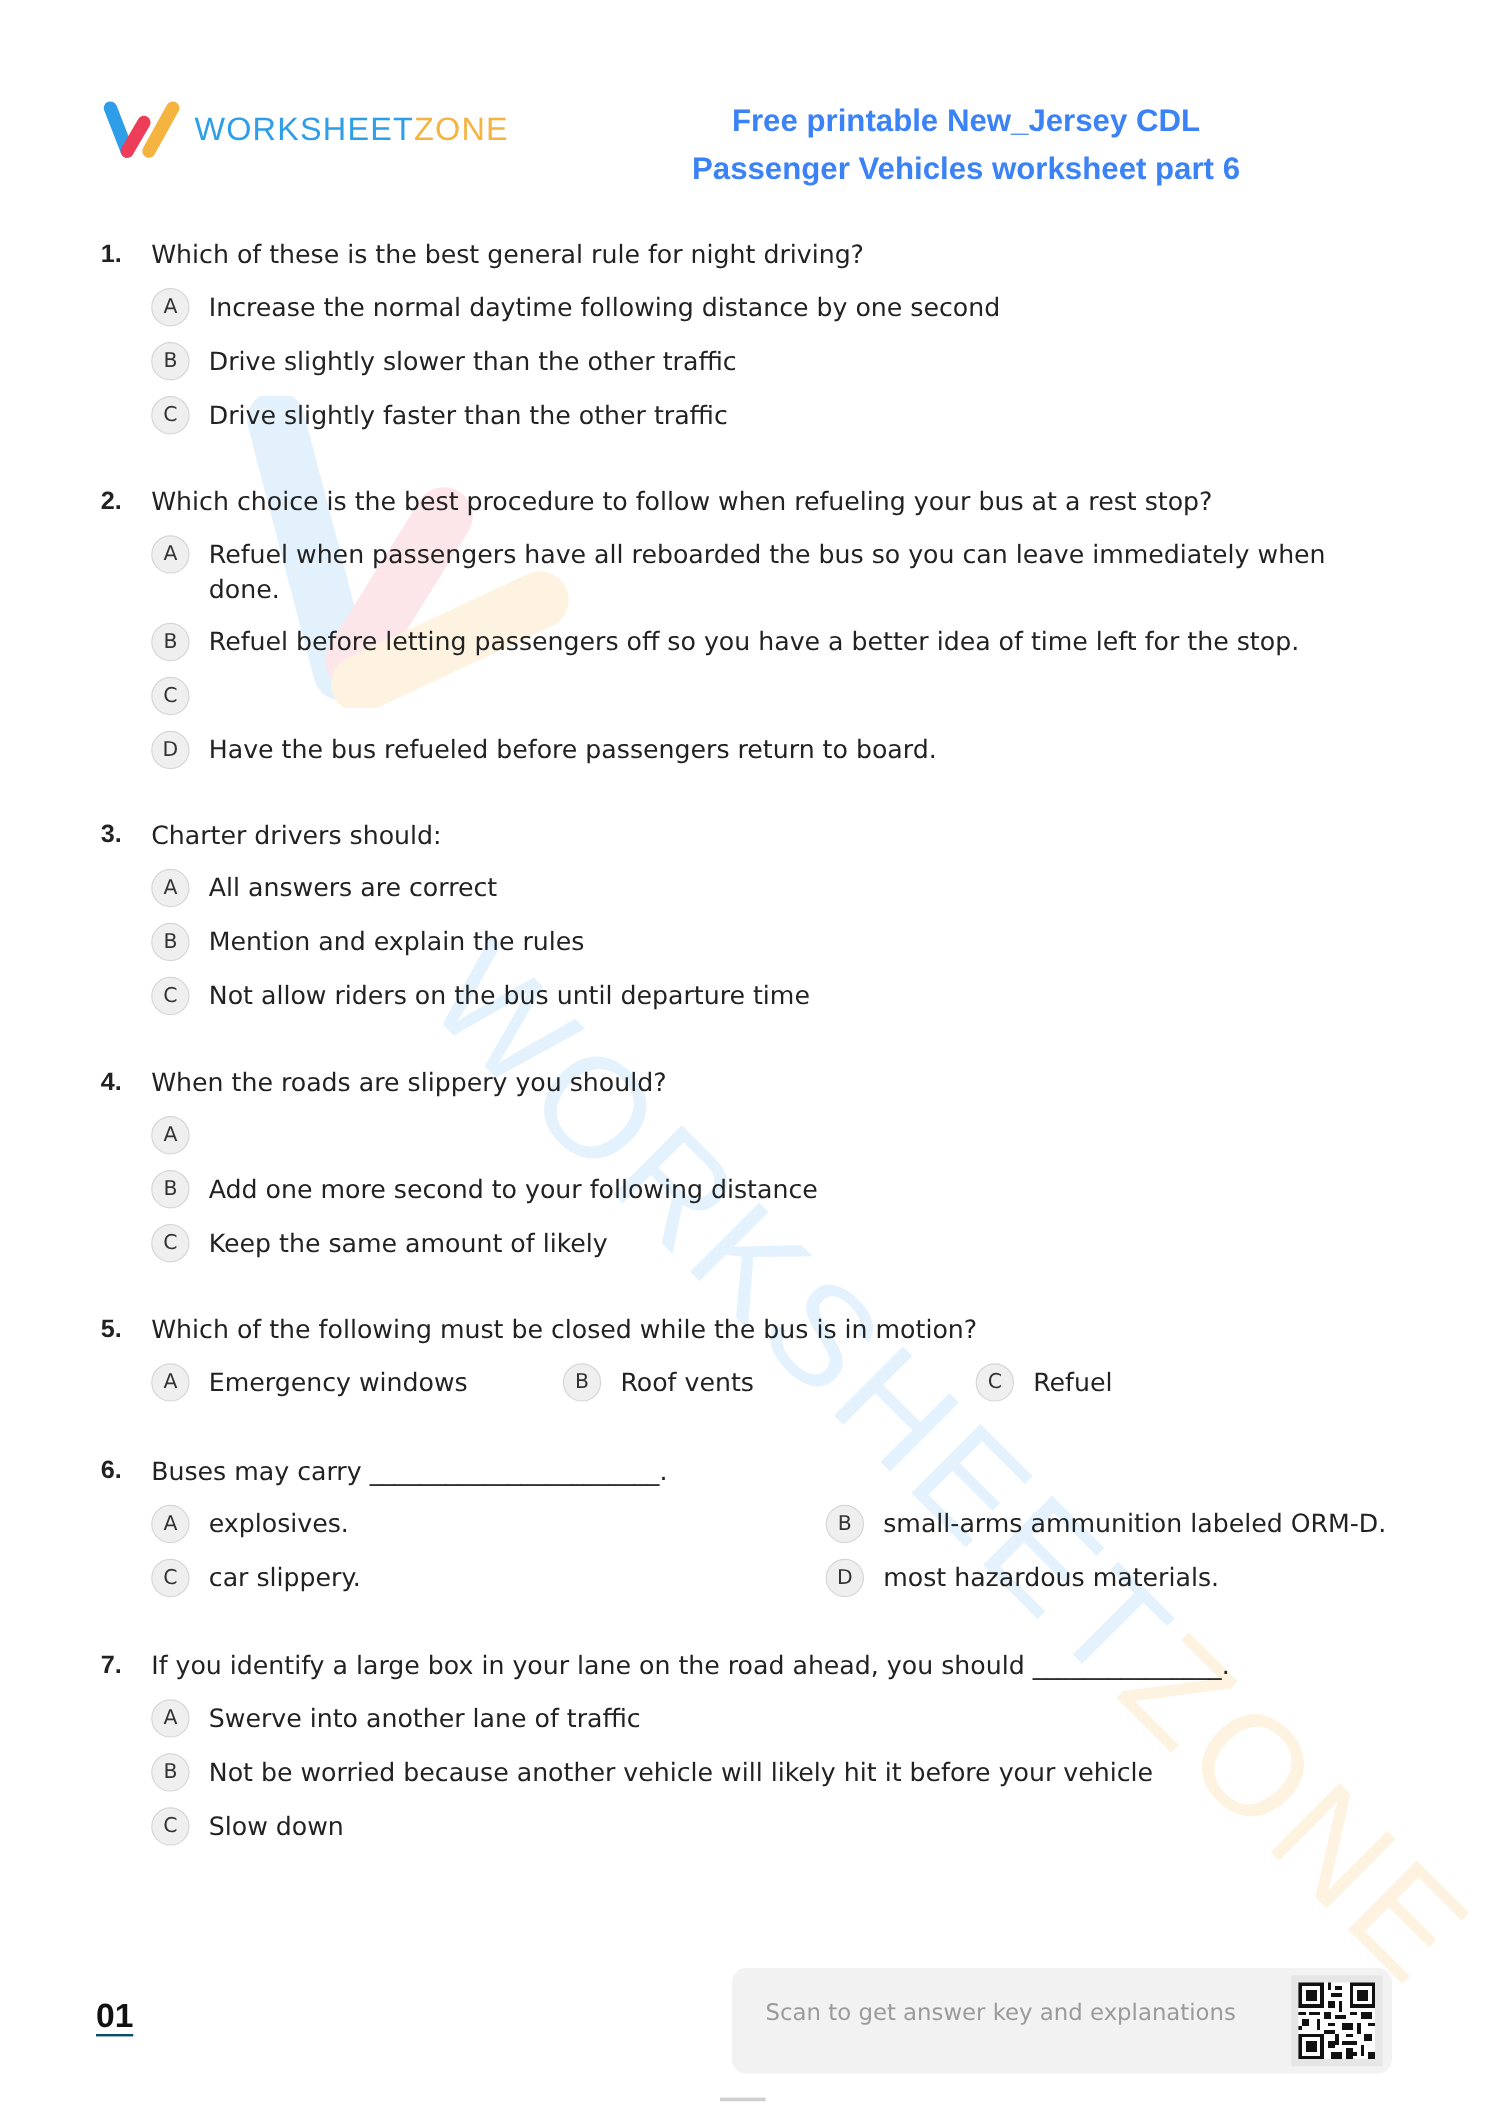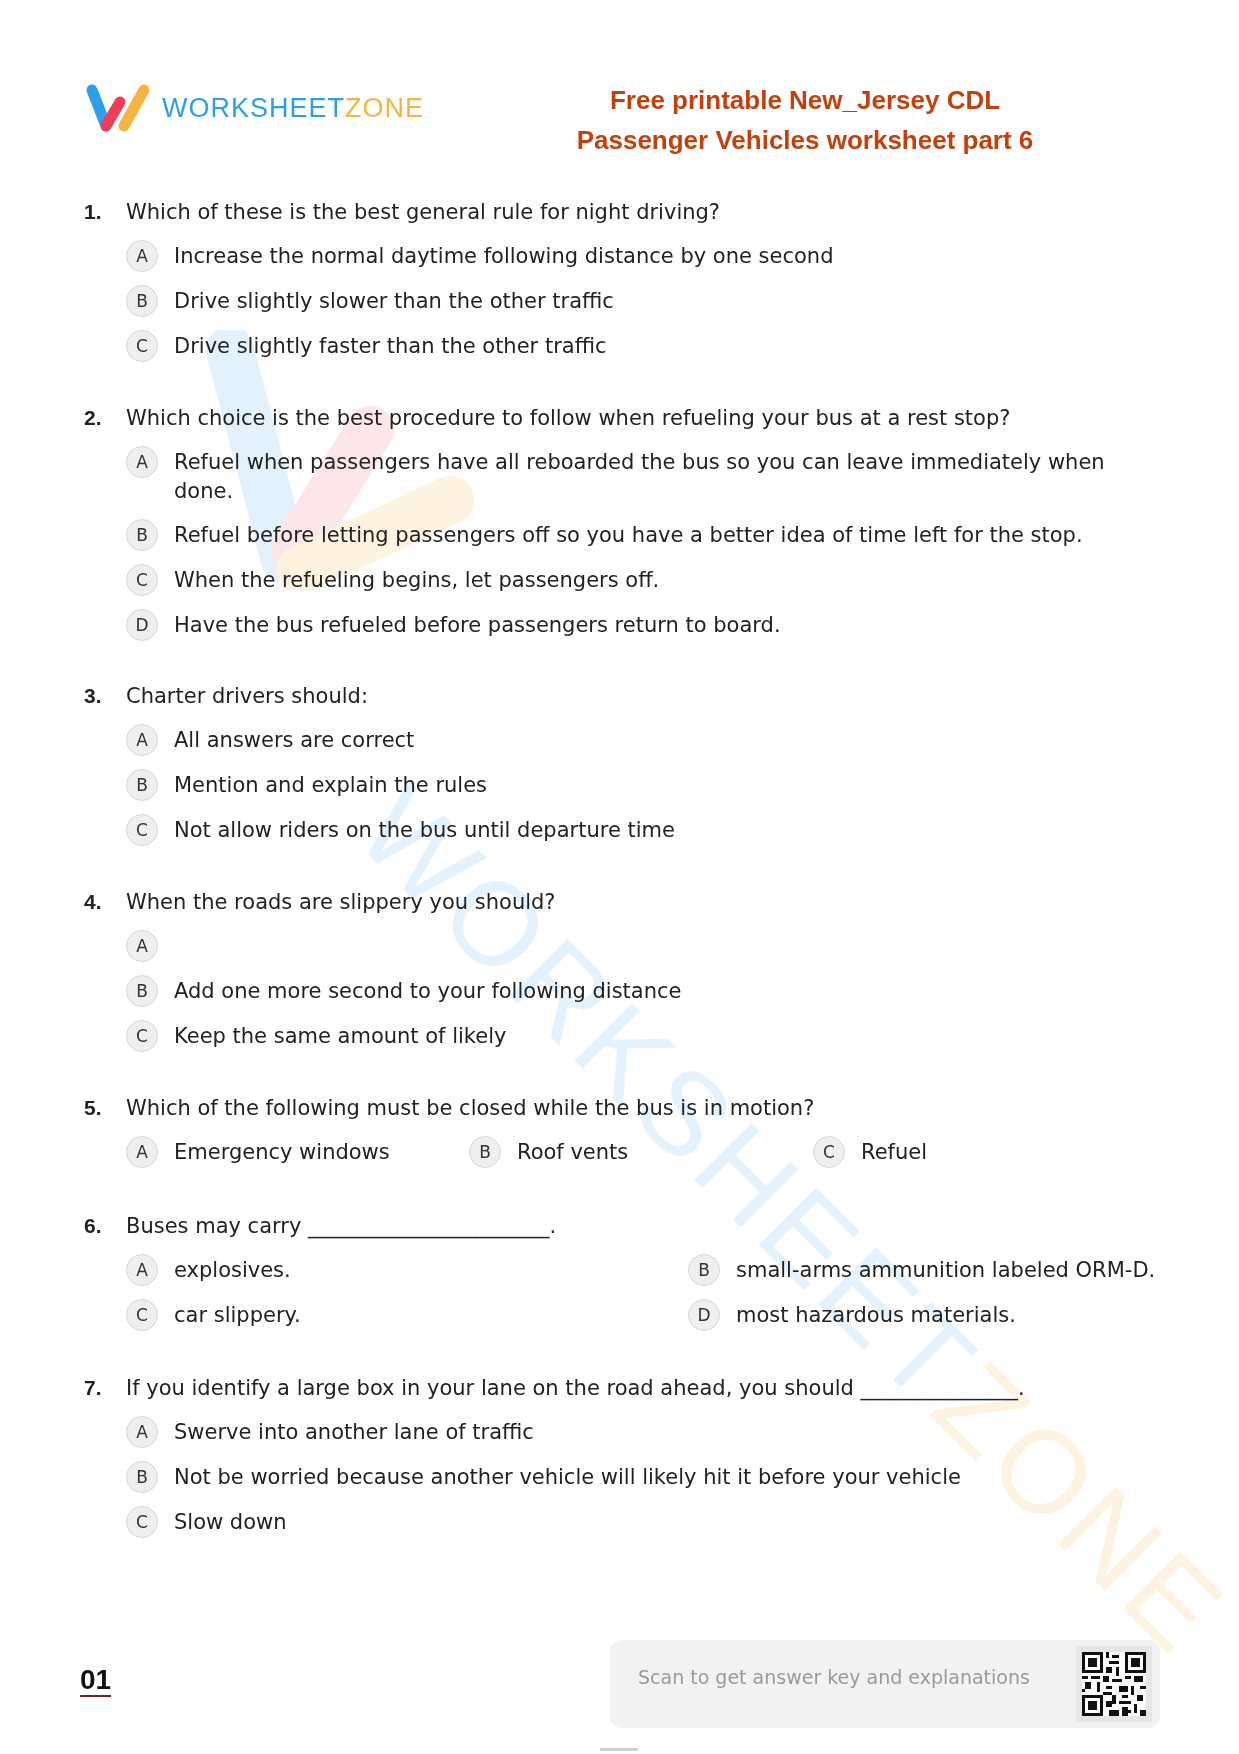--- a/index.html
+++ b/index.html
@@ -15,38 +15,38 @@
   .wm-text .w2 { color:#fdf3e0; }
   .wm-logo { position:absolute; left:200px; top:330px; width:280px; height:260px; z-index:0; }
 
   
   .logo { position:absolute; left:84px; top:82px; display:flex; align-items:center; z-index:2; }
   .logo svg { width:68px; height:52px; }
   .logo-text { font-family:"Liberation Sans", sans-serif; font-size:27px; letter-spacing:1px; margin-left:10px; }
   .logo-text .lt1 { color:#2f9ee8; }
   .logo-text .lt2 { color:#f5b340; }
   .title { position:absolute; left:540px; top:80px; width:530px; text-align:center; z-index:2;
-           font-family:"Liberation Sans", sans-serif; font-weight:700; font-size:26px; line-height:40px; color:#c2410c; }
+           font-family:"Liberation Sans", sans-serif; font-weight:700; font-size:26px; line-height:40px; color:#3b82f6; }
 
   
   .q { position:absolute; left:84px; z-index:2; width:1100px; }
   .q-head { display:flex; font-size:21px; line-height:30px; color:#222; }
   .q-num { width:42px; font-weight:700; font-family:"Liberation Sans", sans-serif; }
   .q-text { flex:1; }
   .opts { margin-left:42px; }
   .opt { display:flex; align-items:flex-start; font-size:21px; line-height:29px; margin-top:15px; }
   .badge { width:32px; height:32px; border-radius:50%; background:#efefef; border:1px solid #d6d6d6;
            box-sizing:border-box; display:flex; align-items:center; justify-content:center;
            font-size:17px; color:#333; flex:0 0 32px; margin-top:-2px; margin-right:16px; }
   .row { display:flex; }
   .row .opt { margin-top:15px; }
 
   
   .page-num { position:absolute; left:80px; top:1665px; font-family:"Liberation Sans", sans-serif;
-              font-weight:700; font-size:28px; color:#111; border-bottom:2px solid #7f1d1d; line-height:30px; z-index:2; }
+              font-weight:700; font-size:28px; color:#111; border-bottom:2px solid #0c4a6e; line-height:30px; z-index:2; }
   .scan-box { position:absolute; left:610px; top:1640px; width:550px; height:88px; background:#f2f2f2;
               border-radius:12px; z-index:2; }
   .scan-text { position:absolute; left:28px; top:26px; font-size:19px; color:#9a9a9a; }
   .qr { position:absolute; right:8px; top:6px; width:76px; height:76px; background:#e6e6e6; }
   .qr svg { position:absolute; left:6px; top:6px; width:64px; height:64px; }
   .bottom-mark { position:absolute; left:600px; top:1748px; width:38px; height:3px; background:#cfcfcf; }
 </style>
 </head>
 <body>
 
@@ -102,21 +102,20 @@
       <div class="opt">
           <span class="badge">A</span>
           <span>Refuel when passengers have all reboarded the bus so you can leave immediately when done.</span>
         </div>
       <div class="opt">
           <span class="badge">B</span>
           <span>Refuel before letting passengers off so you have a better idea of time left for the stop.</span>
         </div>
       <div class="opt">
           <span class="badge">C</span>
-          <span>When the refueling begins, let passengers off.</span>
         </div>
       <div class="opt">
           <span class="badge">D</span>
           <span>Have the bus refueled before passengers return to board.</span>
         </div>
     </div>
   </div>
 
   <div class="q" style="top:681px;">
     <div class="q-head">

